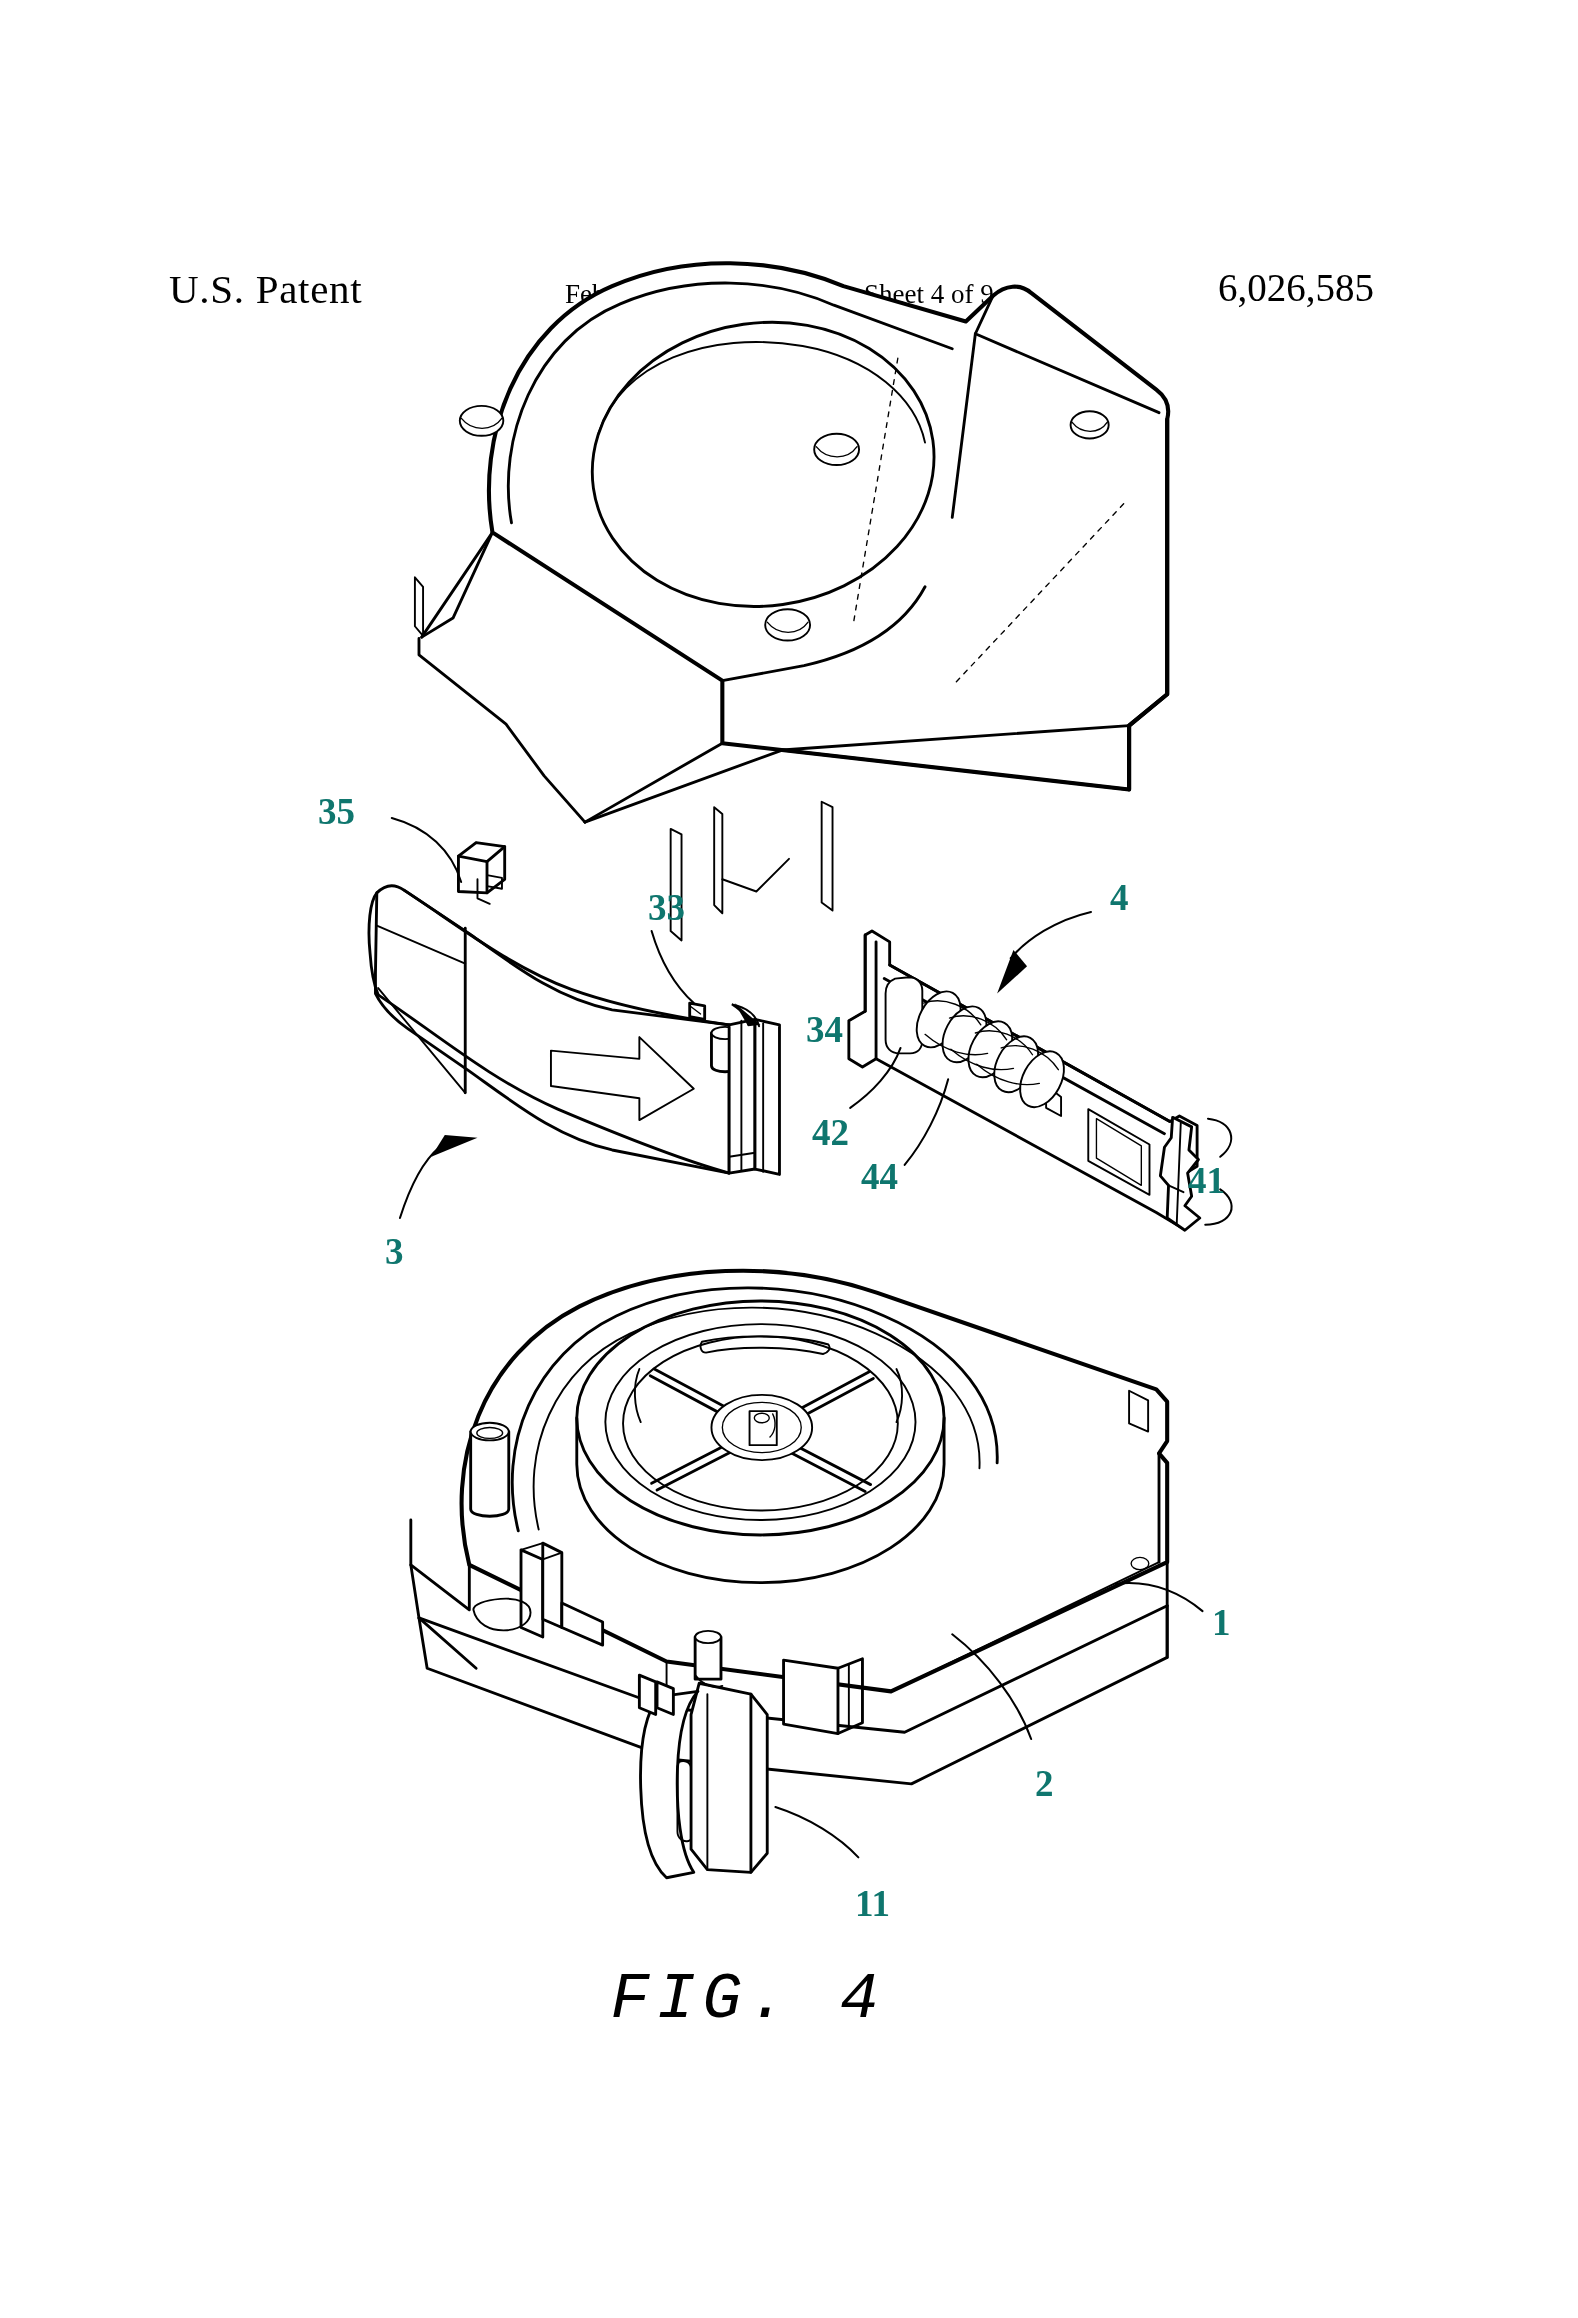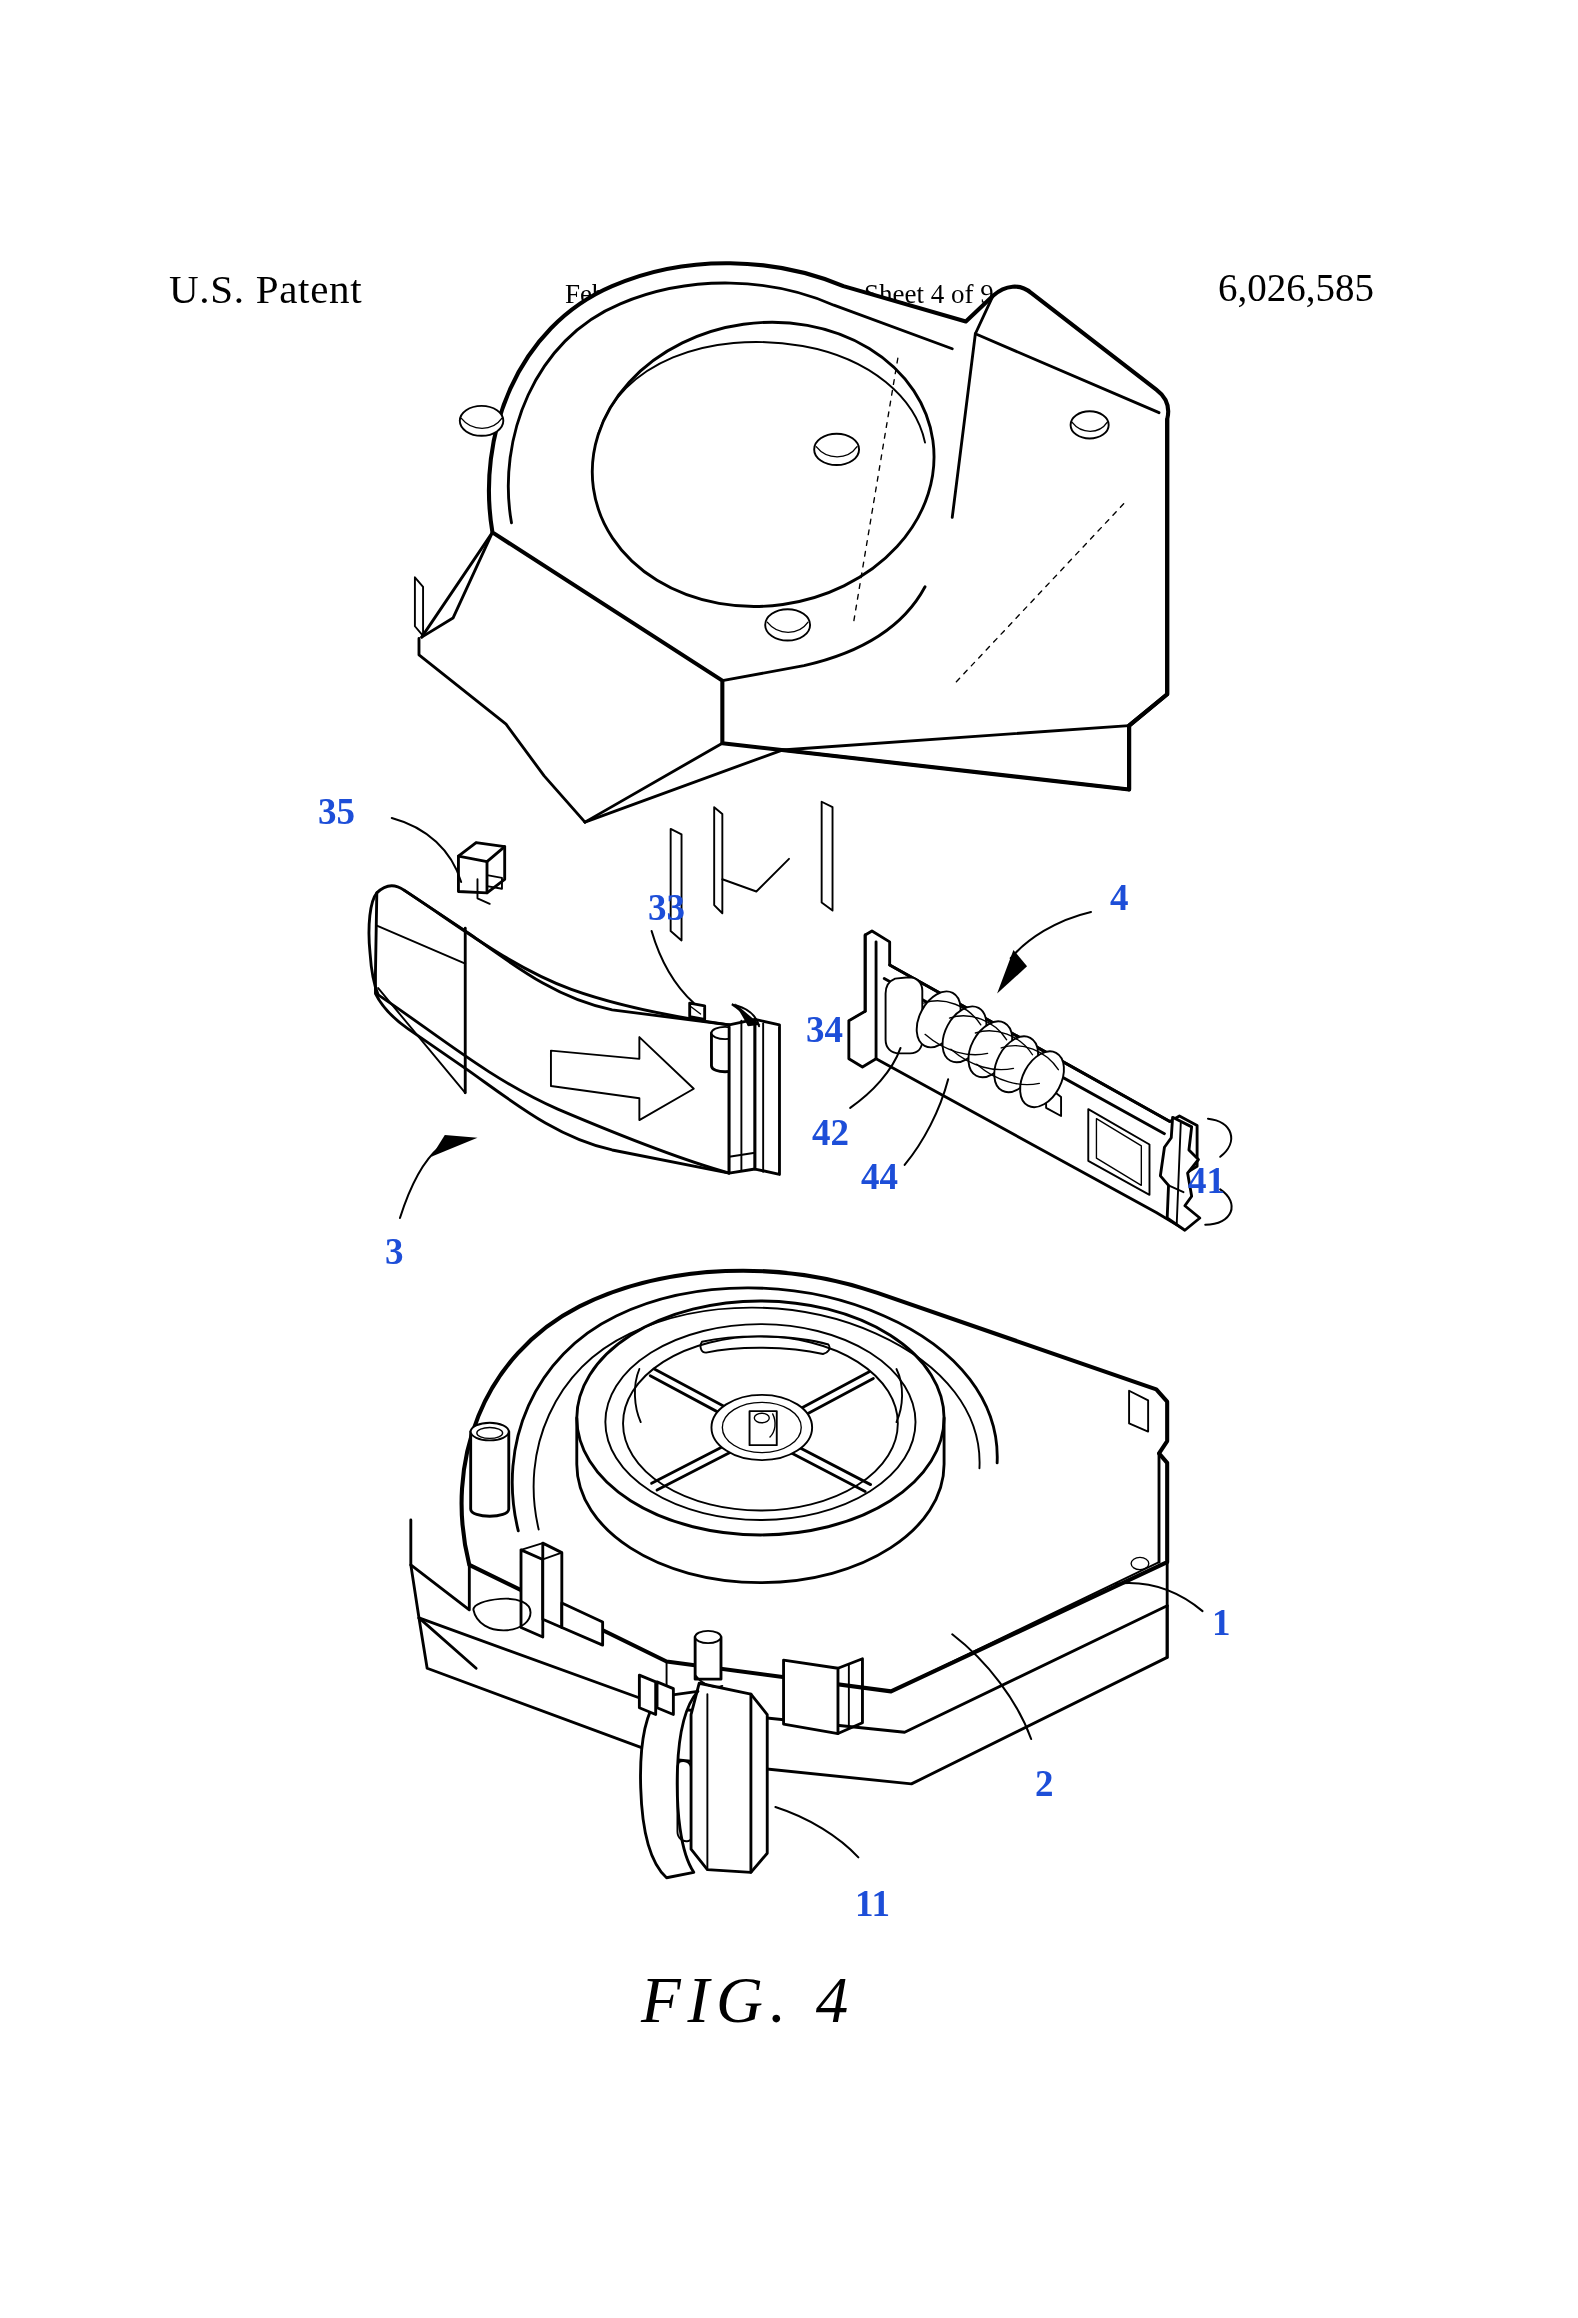--- a/index.html
+++ b/index.html
@@ -74,35 +74,35 @@
     height: 2319px;
   }
 
   
   #fig-caption {
     position: absolute;
     left: 0;
     top: 1963px;
     width: 1496px;
     text-align: center;
-    font-family: Liberation Serif, serif;
+    font-family: Liberation Mono, monospace;
     font-style: italic;
     font-size: 65px;
     letter-spacing: 6.8px;
     color: #000;
   }
 
   
   .refnum {
     position: absolute;
     font-family: "Liberation Serif", "DejaVu Serif", serif;
     font-weight: bold;
     font-size: 37px;
     line-height: 1;
-    color: #1d4ed8;
+    color: #0f766e;
     white-space: nowrap;
   }
 </style>
 </head>
 <body>
 
 <div id="page">
 
   <div id="patent-header">
     <div class="hdr" id="hdr-office">U.S. Patent</div>

